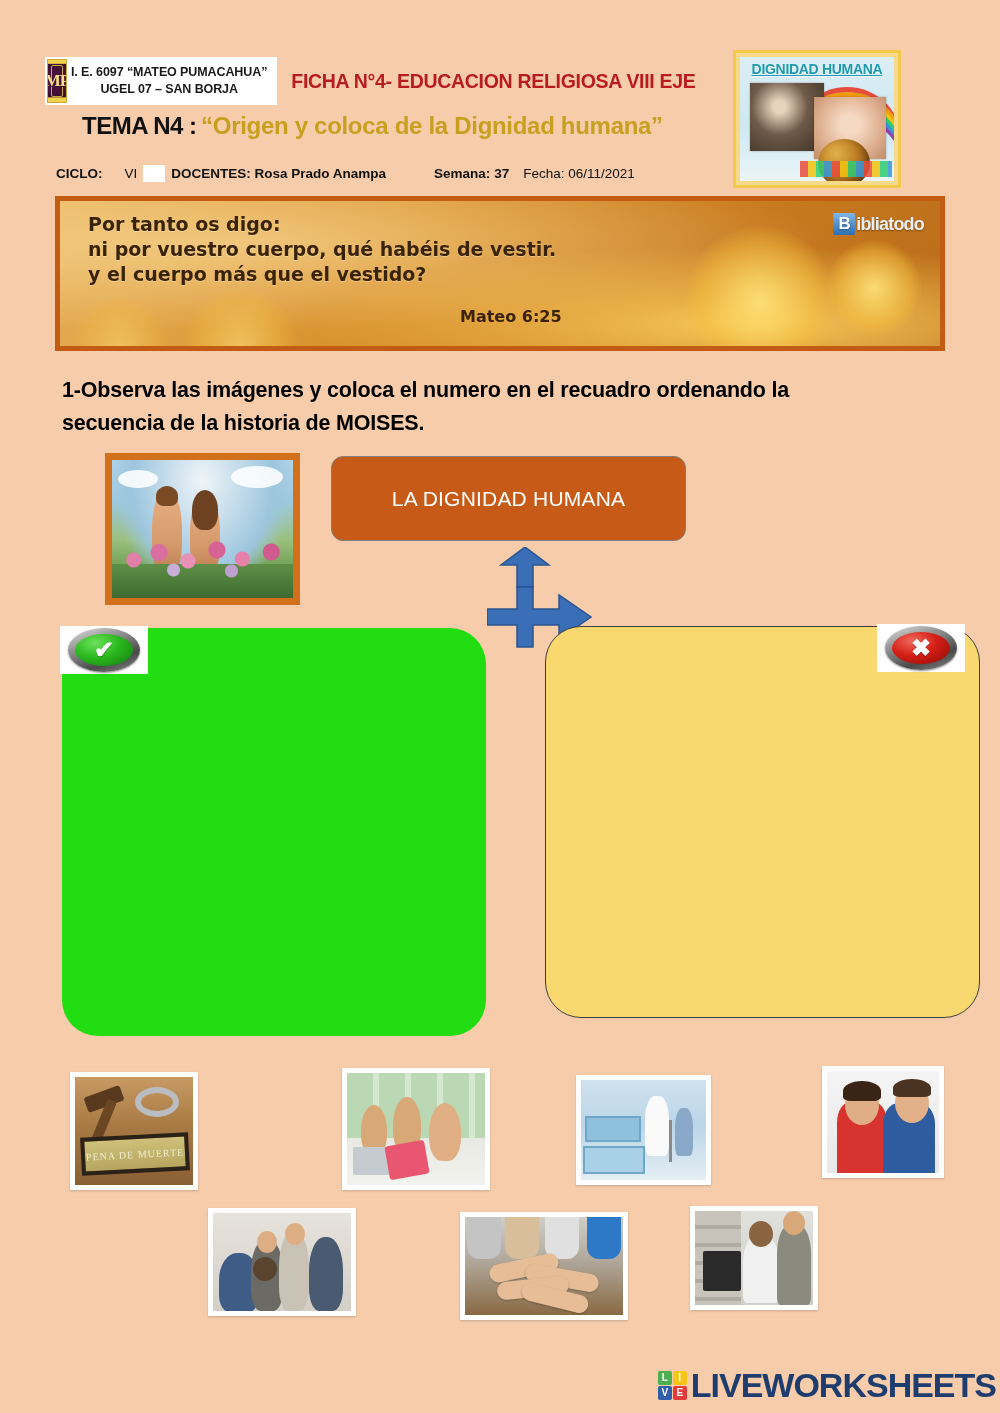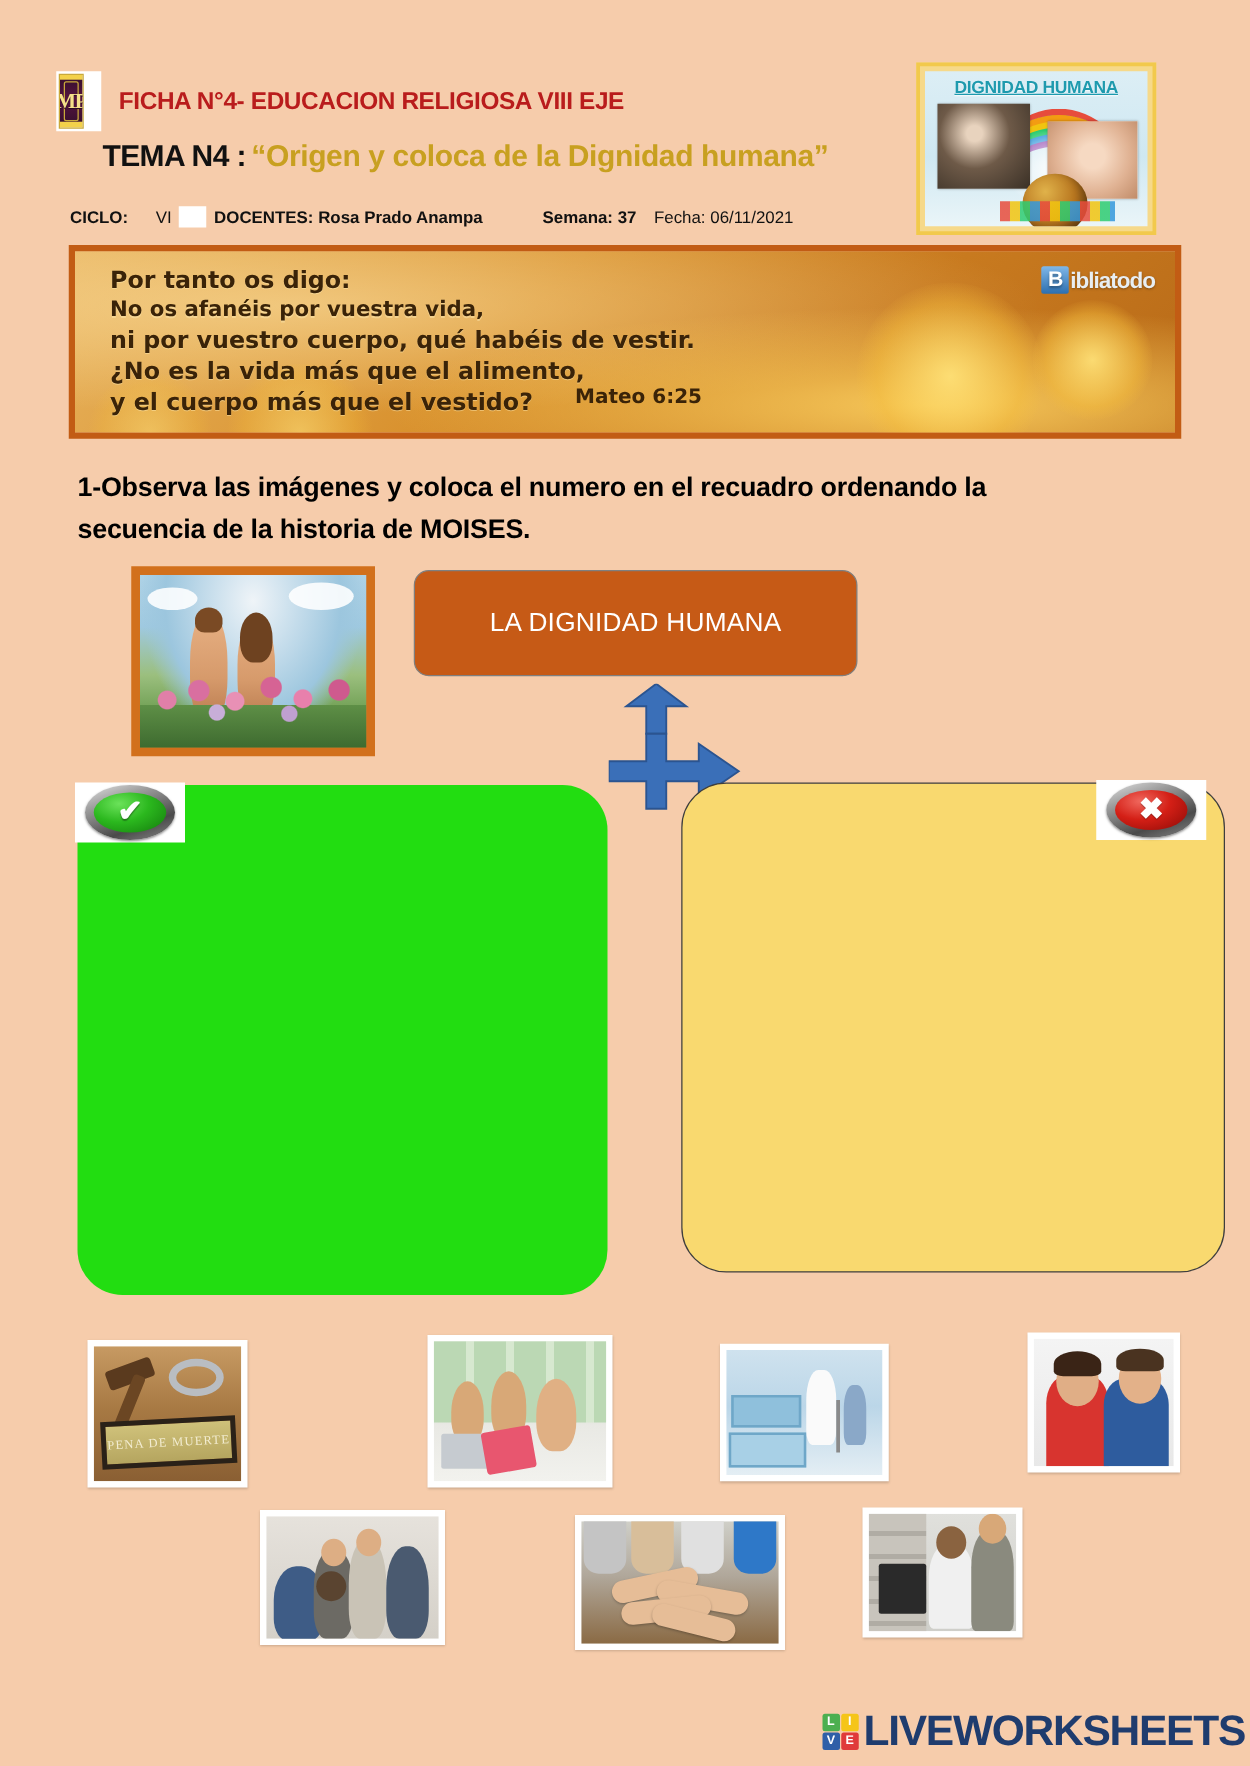--- a/index.html
+++ b/index.html
@@ -118,21 +118,21 @@
     display: inline-block;
     width: 22px; height: 17px;
     background: #FFFFFF;
     margin: 0 6px;
   }
 
   
   .dignidad-img {
     position: absolute;
     left: 733px; top: 50px;
-    width: 192px; height: 138px;
+    width: 168px; height: 138px;
     background: #F6D98A;
     border: 3px solid #F2C94C;
     overflow: hidden;
   }
   .dignidad-inner {
     position: absolute;
     inset: 4px;
     background: linear-gradient(180deg, #DCEEF5 0%, #CFE8F2 55%, #EAF5F8 100%);
     overflow: hidden;
   }
@@ -636,20 +636,24 @@
     font-family: "Liberation Sans", sans-serif;
   }
 </style>
 </head>
 <body>
 
 <div class="header-row">
   <div class="school-box">
     <div class="logo-shield">
       <span class="mp">MP</span>
+    </div>
+    <div class="school-text">
+      <div>I. E. 6097 “MATEO PUMACAHUA”</div>
+      <div>UGEL 07 – SAN BORJA</div>
     </div>
   </div>
   <div class="ficha-title">FICHA N°4- EDUCACION RELIGIOSA  VIII EJE</div>
 </div>
 
 <div class="tema-line">
   <span class="tema-label">TEMA N4 :</span>
   <span class="tema-value">“Origen y coloca de la Dignidad humana”</span>
 </div>
 
@@ -684,23 +688,21 @@
 </div>
 
 <div class="verse-banner">
   <div class="flower f1"></div>
   <div class="flower f2"></div>
   <div class="flower f3"></div>
   <div class="flower f4"></div>
 
   <div class="verse-text">
     <div class="vl1">Por tanto os digo:</div>
-    <div class="vl2">No os afanéis por vuestra vida,</div>
     <div class="vl-body" style="margin-top:2px;">ni por vuestro cuerpo, qué habéis de vestir.</div>
-    <div class="vl-body" style="margin-top:2px;">¿No es la vida más que el alimento,</div>
     <div class="vl-body" style="margin-top:2px;">y el cuerpo más que el vestido?</div>
   </div>
   <div class="verse-ref">Mateo 6:25</div>
 
   <div class="watermark">
     <span class="wm-b">B</span>
       <span>ibliatodo</span>
   </div>
 </div>
 

